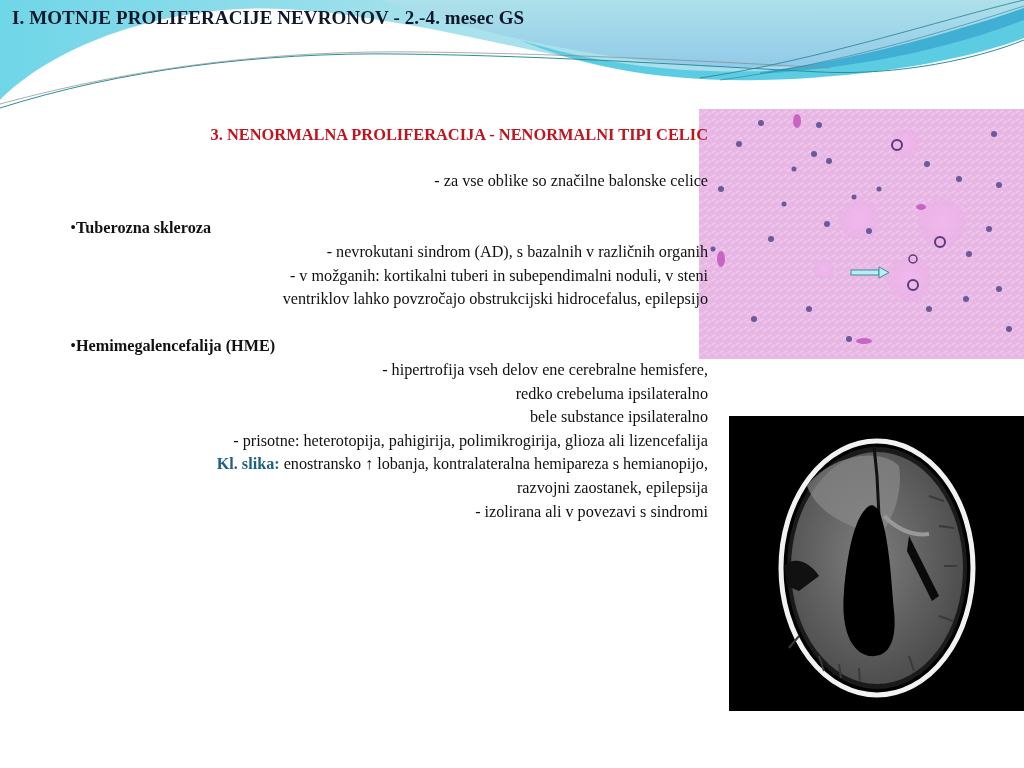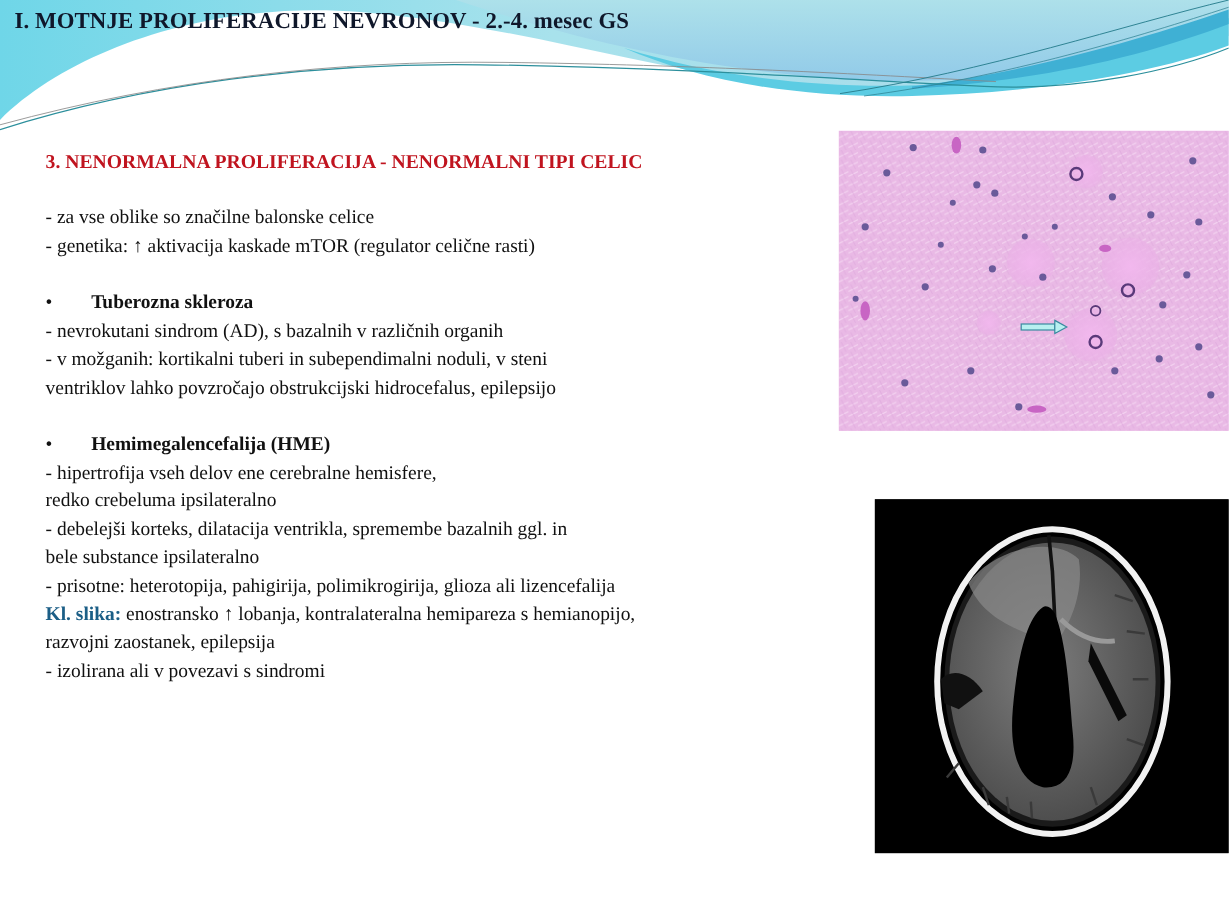--- a/index.html
+++ b/index.html
@@ -9,21 +9,21 @@
       font-family: "Liberation Serif", "DejaVu Serif", serif;
     }
     .header-art { position: absolute; left: 0; top: 0; width: 1024px; height: 120px; z-index: 0; }
     .slide-title {
       position: absolute; left: 12px; top: 7px; z-index: 2;
       font-size: 19px; font-weight: bold; color: #0f172a; letter-spacing: 0.1px;
       white-space: nowrap;
     }
     .content {
       position: absolute; left: 38px; top: 123px; width: 670px; z-index: 2;
-      font-size: 16.2px; line-height: 23.6px; color: #111;
+      font-size: 16.2px; line-height: 23.6px; color: #111; text-align: right;
     }
     .content .line { white-space: nowrap; }
     .section-heading { color: #c0141f; font-weight: bold; font-size: 16.4px; }
     .spacer { height: 23.6px; }
     .bullet-line { font-weight: bold; display: flex; }
     .bullet-line .dot { width: 38px; font-weight: normal; }
     .label-blue { color: #1b5e86; font-weight: bold; }
     .histology {
       position: absolute; left: 699px; top: 109px; width: 325px; height: 250px; z-index: 1;
       background: #e8b6e4; overflow: hidden;
@@ -57,39 +57,37 @@
   <path d="M700 78 C820 60 940 20 1024 0" fill="none" stroke="#2a7f8f" stroke-width="0.8"></path>
   <path d="M720 80 C840 64 950 30 1024 6" fill="none" stroke="#2a7f8f" stroke-width="0.6"></path>
 </svg>
 
 <div class="slide-title">I. MOTNJE PROLIFERACIJE NEVRONOV - 2.-4. mesec GS</div>
 
 <div class="content">
   <div class="line section-heading">3. NENORMALNA PROLIFERACIJA - NENORMALNI TIPI CELIC</div>
   <div class="spacer"></div>
   <div class="line">- za vse oblike so značilne balonske celice</div>
-  <div class="line">- genetika: ↑ aktivacija kaskade mTOR  (regulator celične rasti)</div>
   <div class="spacer"></div>
 
   <div class="line bullet-line">
     <span class="dot">•</span>
     <span>Tuberozna skleroza</span>
   </div>
   <div class="line">- nevrokutani sindrom (AD), s bazalnih v različnih organih</div>
   <div class="line">- v možganih: kortikalni tuberi in subependimalni noduli, v steni</div>
   <div class="line">ventriklov lahko povzročajo obstrukcijski hidrocefalus, epilepsijo</div>
   <div class="spacer"></div>
 
   <div class="line bullet-line">
     <span class="dot">•</span>
     <span>Hemimegalencefalija (HME)</span>
   </div>
   <div class="line">- hipertrofija vseh delov ene cerebralne hemisfere,</div>
   <div class="line">redko crebeluma ipsilateralno</div>
-  <div class="line">- debelejši korteks, dilatacija ventrikla, spremembe bazalnih ggl. in</div>
   <div class="line">bele substance ipsilateralno</div>
   <div class="line">- prisotne: heterotopija, pahigirija, polimikrogirija, glioza ali lizencefalija</div>
   <div class="line">
     <span class="label-blue">Kl. slika:</span><span> enostransko ↑ lobanja, kontralateralna hemipareza s hemianopijo,</span>
   </div>
   <div class="line">razvojni zaostanek, epilepsija</div>
   <div class="line">- izolirana ali v povezavi s sindromi</div>
 </div>
 
 <div class="histology">

